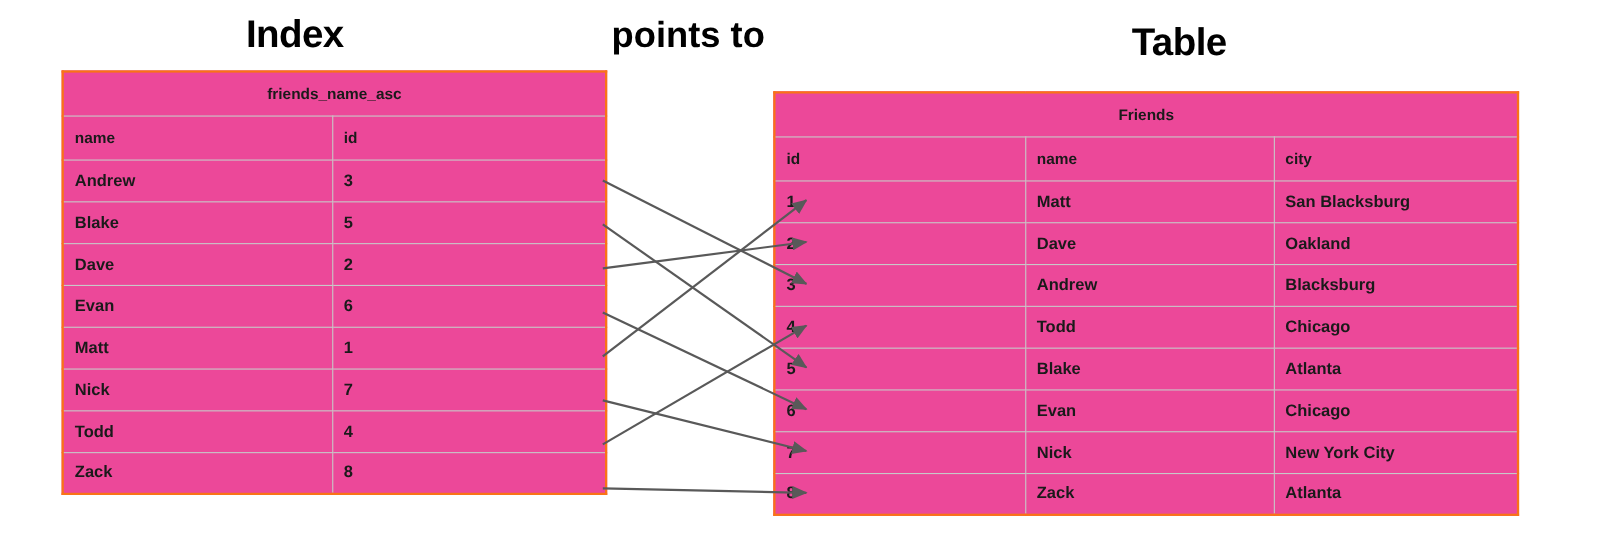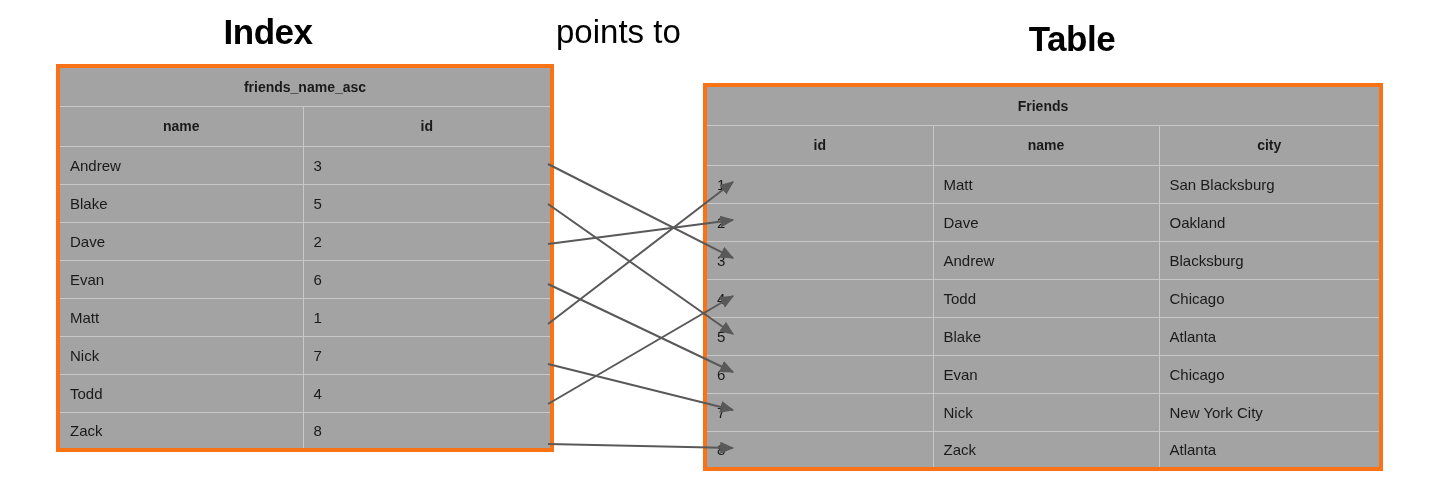--- a/index.html
+++ b/index.html
@@ -33,56 +33,56 @@
     color: #000;
     white-space: nowrap;
   }
   #title-index { left: 268px; top: 12px; transform: translateX(-50%); }
   #title-table { left: 1072px; top: 19px; transform: translateX(-50%); }
 
   .caption {
     position: absolute;
     font-size: 33px;
     line-height: 38px;
-    font-weight: normal;
+    font-weight: bold;
     color: #000;
     white-space: nowrap;
     left: 556px;
     top: 13px;
   }
 
   
   .db-table {
     position: absolute;
     border-collapse: collapse;
     table-layout: fixed;
-    background: #a3a3a3;
-    border: 4px solid #f97316;
+    background: #ec4899;
+    border: 2px solid #f97316;
   }
   .db-table td, .db-table th {
     border: 1px solid #c8c8c8;
     font-size: 15px;
-    font-weight: normal;
+    font-weight: bold;
     color: #1a1a1a;
     padding: 0 10px;
     height: 38px;
     box-sizing: border-box;
     text-align: left;
     vertical-align: middle;
     overflow: hidden;
     white-space: nowrap;
   }
   .db-table .tbl-name {
     text-align: center;
     font-weight: bold;
     font-size: 14px;
     height: 40px;
   }
   .db-table .col-head {
-    text-align: center;
+    text-align: left;
     font-weight: bold;
     font-size: 14px;
     height: 40px;
   }
 
   
   #index-table {
     left: 56px;
     top: 64px;
     width: 494px;

